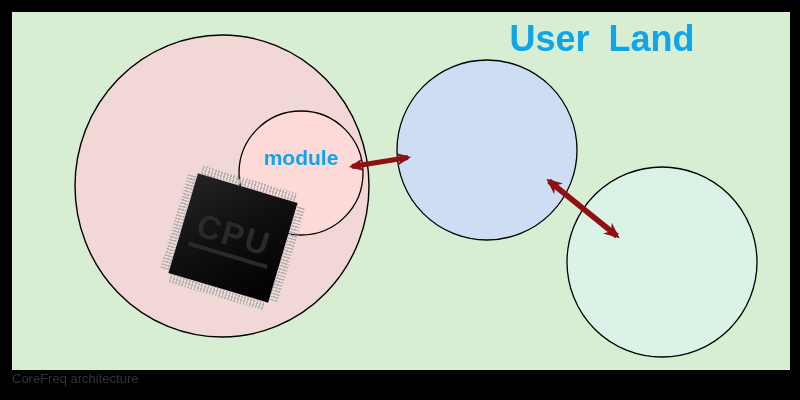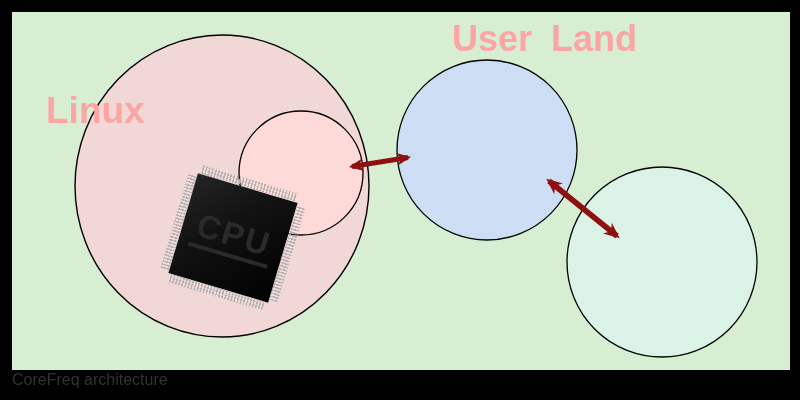--- a/index.html
+++ b/index.html
@@ -8,21 +8,21 @@
     background:#000;
     font-family:"Liberation Sans","DejaVu Sans",sans-serif;
   }
   svg{display:block;}
   #shapes{position:absolute;left:0;top:0;z-index:1;}
   #arrows{position:absolute;left:0;top:0;z-index:5;pointer-events:none;}
 
   
   .lbl{
     position:absolute;z-index:4;
-    color:#fca5a5;font-weight:bold;
+    color:#0ea5e9;font-weight:bold;text-align:center;
     white-space:nowrap;
   }
   .lbl span{display:block;}
   #user-land-title{left:452px;top:21px;width:300px;font-size:36px;line-height:36px;word-spacing:9px;}
   #kernel-label{left:46px;top:97px;width:240px;font-size:37px;line-height:27px;}
   #module-label{left:221px;top:149px;width:160px;font-size:21px;line-height:18px;}
   #daemon-label{left:387px;top:129px;width:200px;font-size:24px;line-height:20px;}
   #cli-label{left:566px;top:242px;width:200px;font-size:24px;line-height:20px;}
 
   
@@ -43,21 +43,21 @@
   .pins-left{left:-9px;}
   .pins-right{right:-9px;}
   #cpu-chip-label{
     color:#2a2a2a;font-weight:bold;font-size:33px;letter-spacing:2px;
     border-bottom:4px solid #2a2a2a;padding:0 3px 3px 3px;line-height:1;
   }
 
   
   #footer-caption{
     position:absolute;z-index:6;left:12px;top:371px;
-    color:#333333;font-size:16px;font-weight:normal;
+    color:#333333;font-size:13px;font-weight:normal;
   }
 </style>
 </head>
 <body>
 
 <svg id="shapes" width="800" height="400" viewBox="0 0 800 400">
   <rect x="12" y="12" width="778" height="358" fill="#d8eed3"></rect>
   <ellipse cx="222" cy="186" rx="147" ry="151" fill="#f1d7d5" stroke="#000" stroke-width="1.4"></ellipse>
   <circle cx="301" cy="173" r="62" fill="#fdd9d8" stroke="#000" stroke-width="1.3"></circle>
   <circle cx="487" cy="150" r="90" fill="#cdddf3" stroke="#000" stroke-width="1.3"></circle>
@@ -68,24 +68,24 @@
   <div class="pins pins-h pins-top"></div>
   <div class="pins pins-h pins-bottom"></div>
   <div class="pins pins-v pins-left"></div>
   <div class="pins pins-v pins-right"></div>
   <div id="cpu-chip-label">CPU</div>
 </div>
 
 <div id="user-land-title" class="lbl">User Land</div>
 
 <div id="kernel-label" class="lbl">
-  <span>Linux</span>
 </div>
 
 <div id="module-label" class="lbl">
+  <span>module</span>
 </div>
 
 <div id="daemon-label" class="lbl">
 </div>
 
 <div id="cli-label" class="lbl">
 </div>
 
 <svg id="arrows" width="800" height="400" viewBox="0 0 800 400">
   <defs>

